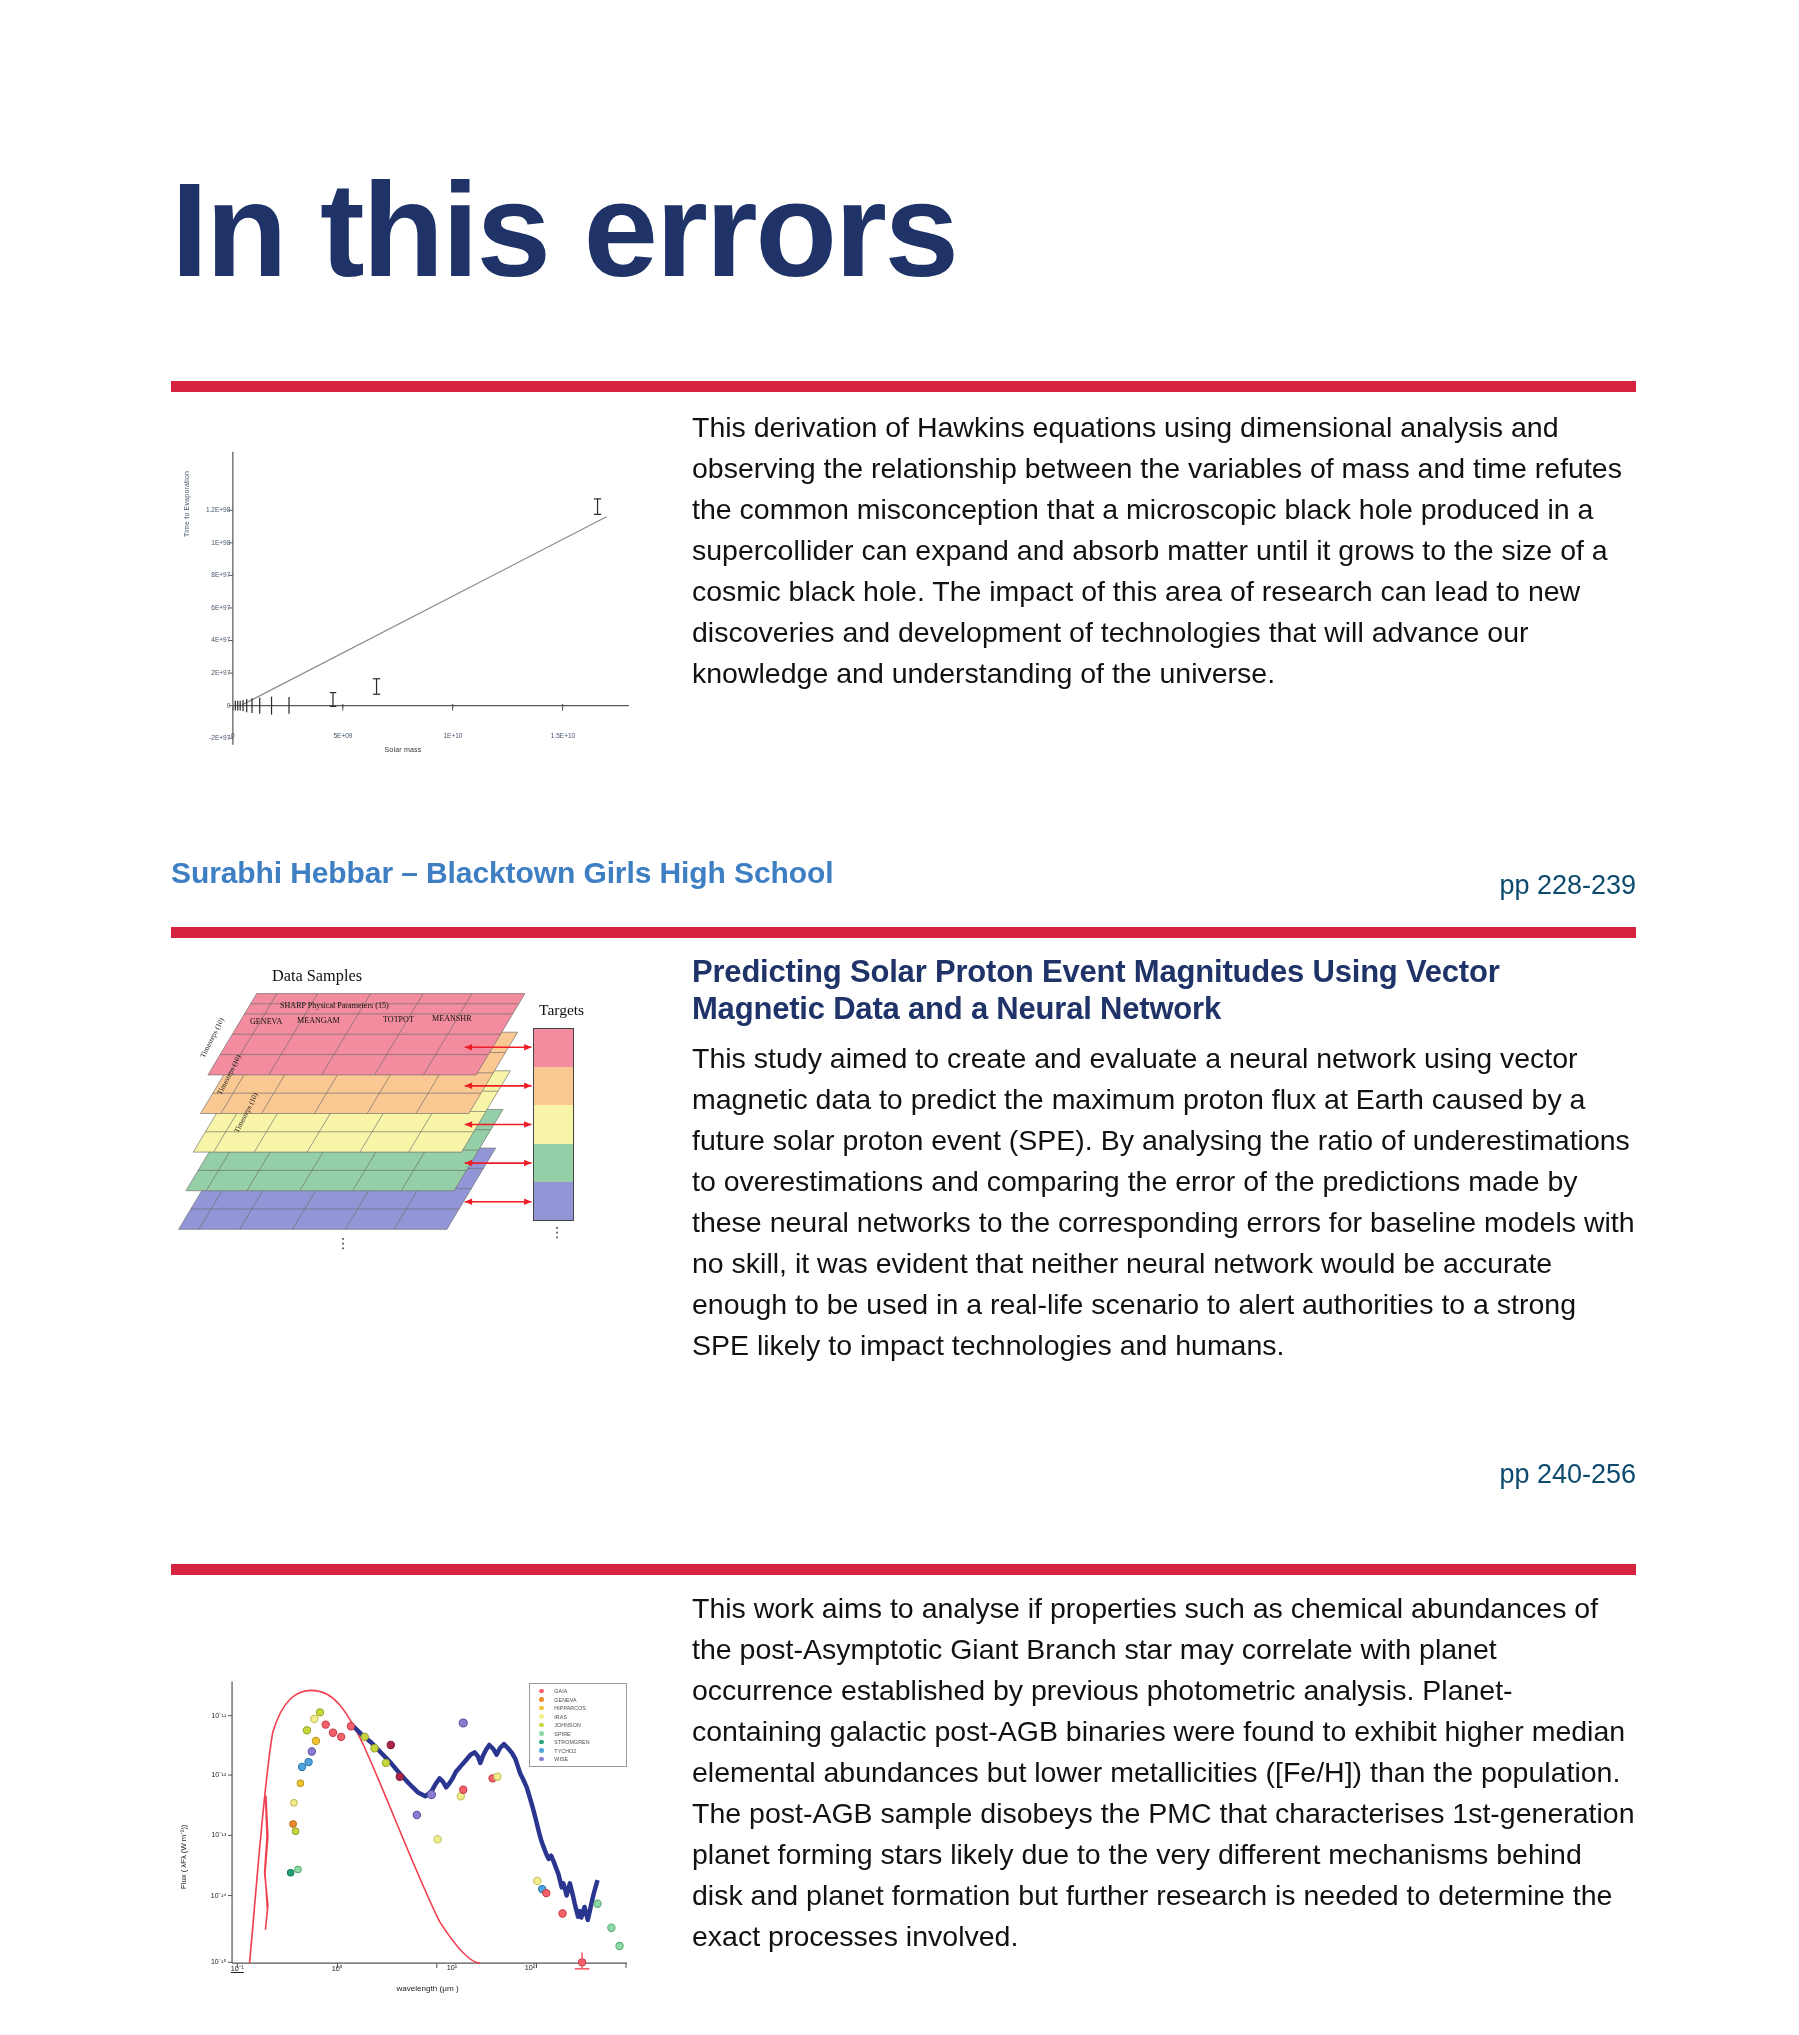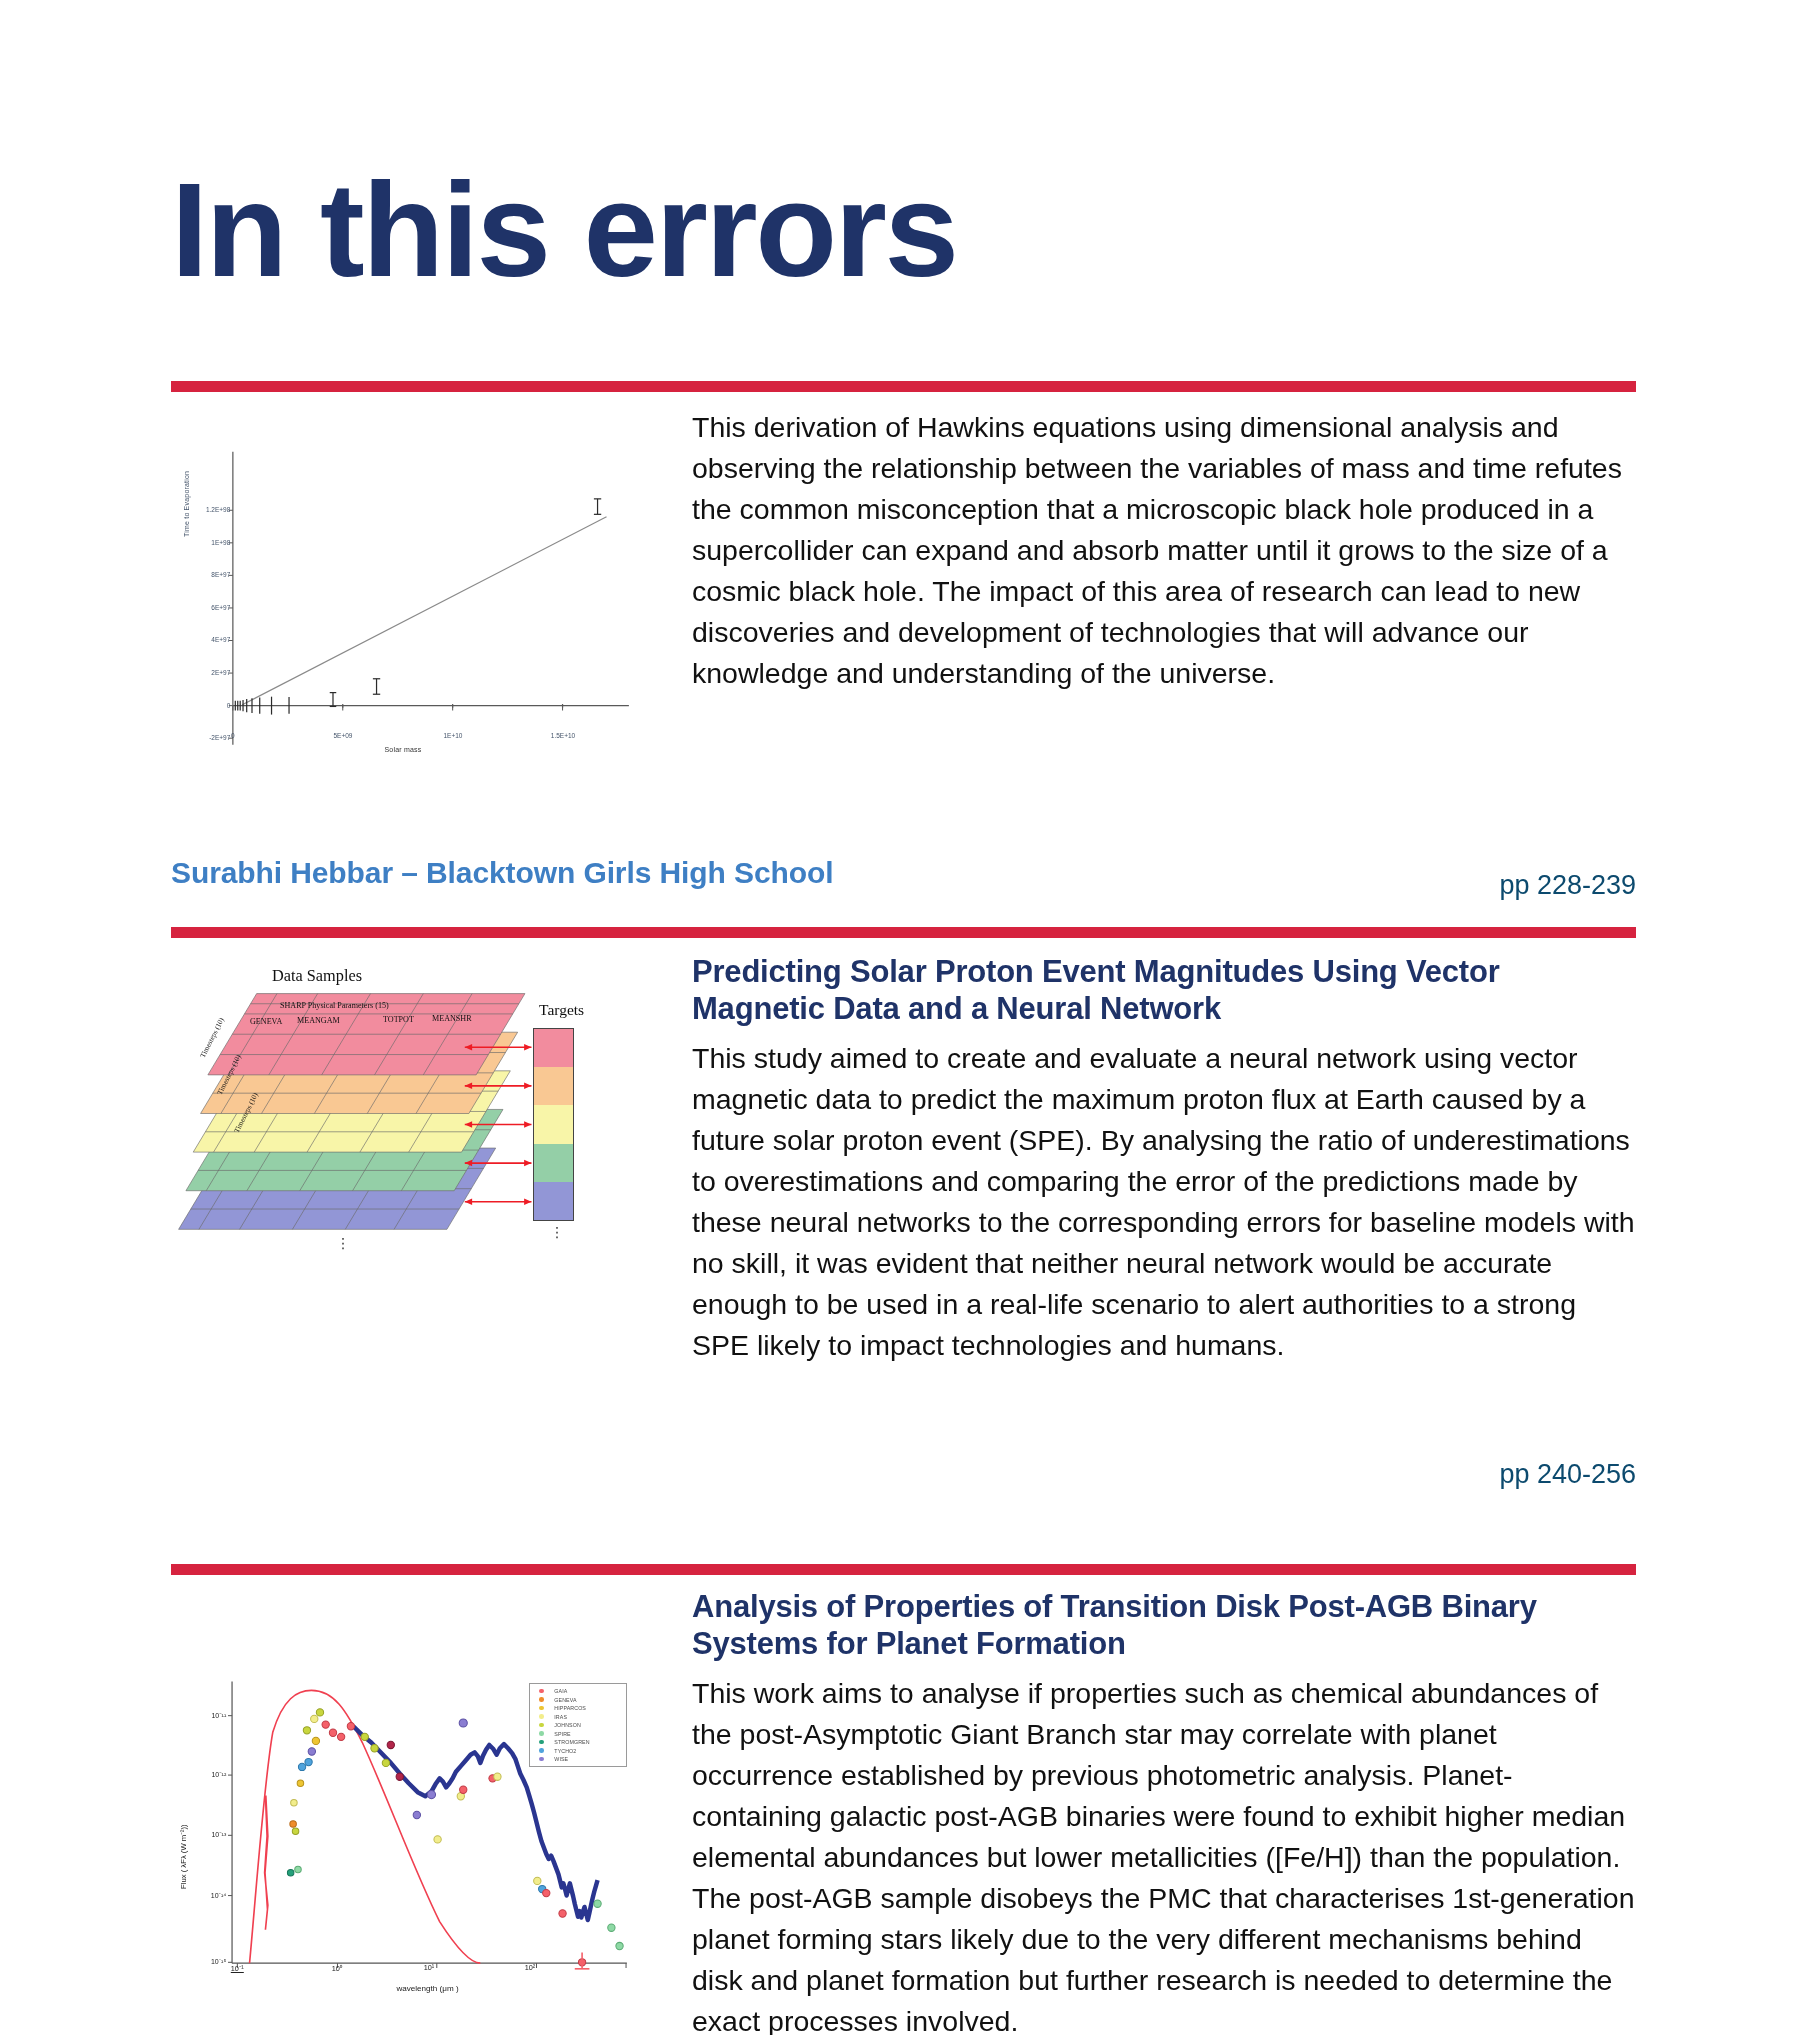--- a/index.html
+++ b/index.html
@@ -638,21 +638,21 @@
             <span class="c3-ytick" style="top:50px;">10⁻¹¹</span>
             <span class="c3-ytick" style="top:109px;">10⁻¹²</span>
             <span class="c3-ytick" style="top:169px;">10⁻¹³</span>
             <span class="c3-ytick" style="top:230px;">10⁻¹⁴</span>
             <span class="c3-ytick" style="top:296px;">10⁻¹⁵</span>
           </div>
 
           <div class="c3-xticks">
             <span class="c3-xtick" style="left:5.3px;text-decoration:underline;">10⁻¹</span>
             <span class="c3-xtick" style="left:105px;">10⁰</span>
-            <span class="c3-xtick" style="left:197px;">10¹</span>
+            <span class="c3-xtick" style="left:220px;">10¹</span>
             <span class="c3-xtick" style="left:298px;">10²</span>
           </div>
 
           <div class="c3-legend">
             <div class="c3-leg-row">
               <span class="c3-swatch">
                   <i style="background:#F4616A;"></i>
                 </span>
               <span class="c3-leg-label">GAIA</span>
             </div>
@@ -702,21 +702,20 @@
               <span class="c3-swatch">
                   <i style="background:#8A7DD1;"></i>
                 </span>
               <span class="c3-leg-label">WISE</span>
             </div>
           </div>
         </div>
       </div>
 
       <div class="art-body">
-        <h2 class="art-title">Analysis of Properties of Transition Disk Post-AGB Binary Systems for Planet Formation</h2>
         <p class="art-abstract">This work aims to analyse if properties such as chemical abundances of the post-Asymptotic Giant Branch star may correlate with planet occurrence established by previous photometric analysis. Planet-containing galactic post-AGB binaries were found to exhibit higher median elemental abundances but lower metallicities ([Fe/H]) than the population. The post-AGB sample disobeys the PMC that characterises 1st-generation planet forming stars likely due to the very different mechanisms behind disk and planet formation but further research is needed to determine the exact processes involved.</p>
       </div>
 
     </div>
   </div>
 
 </div>
 
 
 </body></html>

